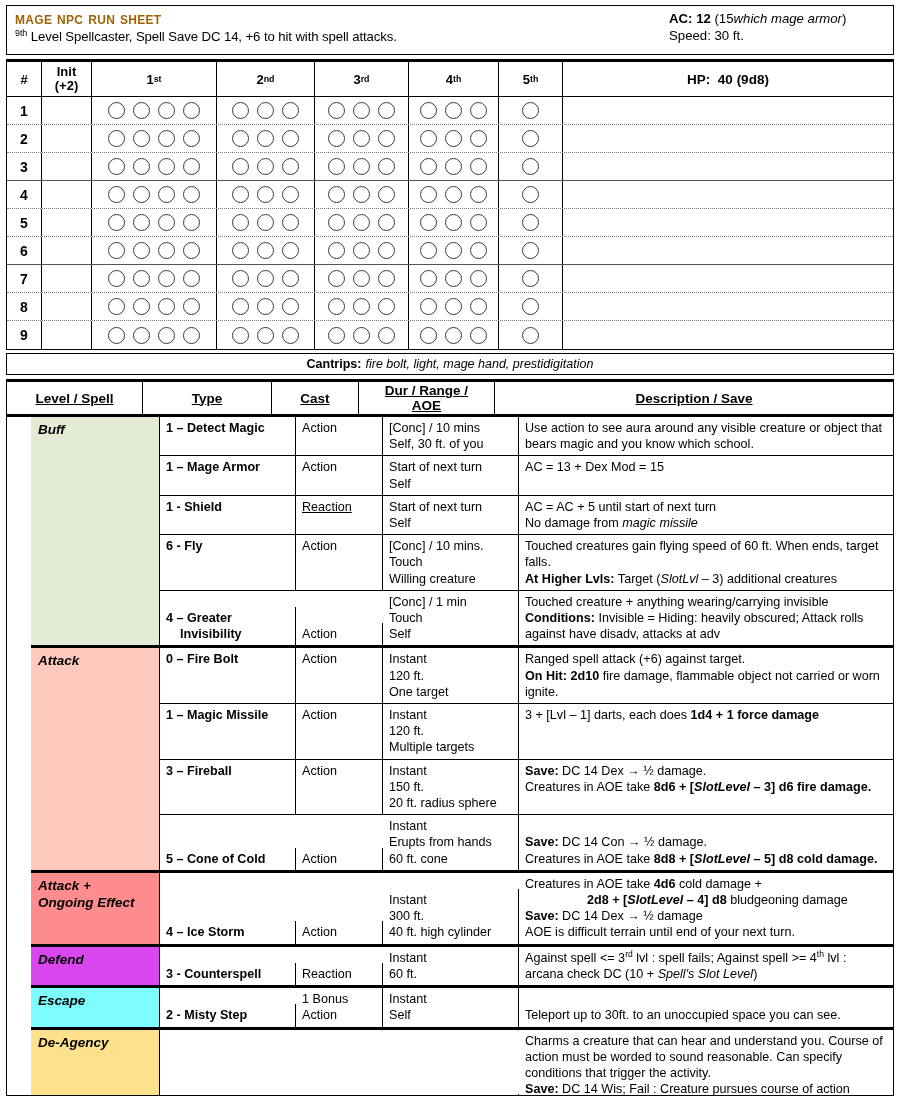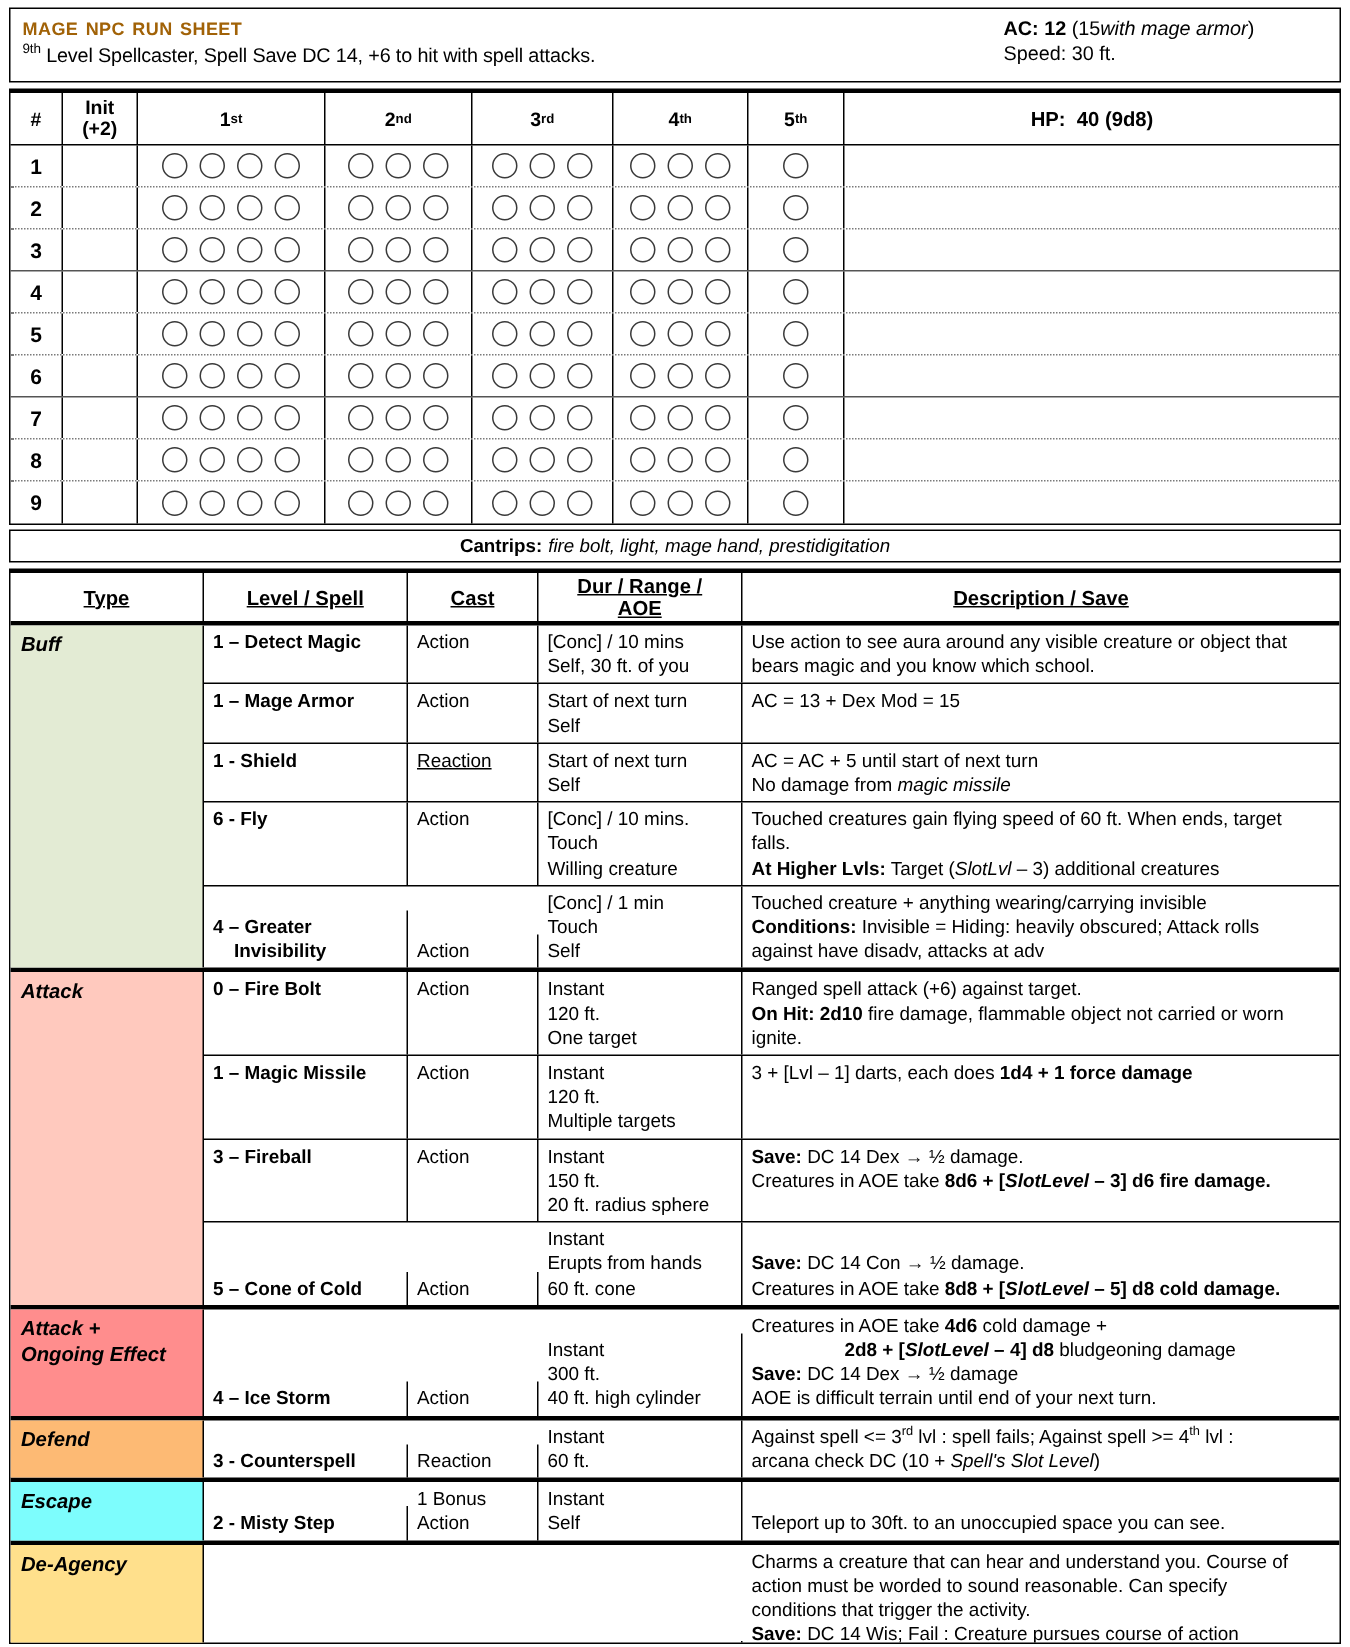--- a/index.html
+++ b/index.html
@@ -133,21 +133,21 @@
   .st-head .th.last { border-right: none; }
 
   .col-type { flex: 0 0 129px; }
   .col-spell{ flex: 0 0 136px; }
   .col-cast { flex: 0 0 87px; }
   .col-dur  { flex: 0 0 136px; }
   .col-desc { flex: 1 1 auto; }
 
   .st-body { flex: 1 1 auto; display: flex; flex-direction: column; }
 
-  .group { display: flex; border-bottom: 3px solid #000; flex: 0 0 auto; }
+  .group { display: flex; border-bottom: 3px solid #000; flex: 0 0 auto; margin-left: 24px; }
   .group.lastgroup { border-bottom: none; flex: 1 1 auto; }
   .typecell {
     flex: 0 0 129px;
     border-right: 1.5px solid #000;
     padding: 4px 0 0 7px;
     font-style: italic; font-weight: bold; font-size: 13.5px;
     line-height: 17px;
   }
   .grows { flex: 1 1 auto; display: flex; flex-direction: column; }
   .grow {
@@ -164,21 +164,21 @@
   }
   .grow .td.last { border-right: none; }
   .td.col-spell { font-weight: bold; }
   .td.col-spell .ind { display: block; padding-left: 14px; }
   .u { text-decoration: underline; }
 
   
   .fill-buff    { background: #E3EBD4; }
   .fill-attack  { background: #FFC9BE; }
   .fill-ongoing { background: #FF8D8D; }
-  .fill-defend  { background: #fdba74; }
+  .fill-defend  { background: #d946ef; }
   .fill-escape  { background: #7DFDFD; }
   .fill-agency  { background: #FFE08C; }
 
   .indent2 { display: inline-block; padding-left: 62px; }
 </style>
 </head>
 <body>
 
 <div class="sheet">
 
@@ -187,21 +187,21 @@
       <div class="title-main">Mage NPC Run Sheet</div>
       <div class="title-sub">
         <sup>9th</sup>
         <span>Level Spellcaster, Spell Save DC 14, +6 to hit with spell attacks.</span>
       </div>
     </div>
     <div class="title-right">
       <div class="ac-line">
         <span class="b">AC:</span>
         <span class="b">12</span>
-        <span>(15</span><span class="ital">with mage armor</span><span>)</span>
+        <span>(15</span><span class="ital">which mage armor</span><span>)</span>
       </div>
       <div>
         <span>Speed:</span>
         <span>30 ft.</span>
       </div>
     </div>
   </div>
 
   <div class="slotgrid">
     <div class="sg-row sg-head">
@@ -587,25 +587,25 @@
       </div>
   </div>
 
   <div class="cantrips">
     <span class="lbl">Cantrips:</span>
     <span class="val">fire bolt, light, mage hand, prestidigitation</span>
   </div>
 
   <div class="spelltable">
     <div class="st-head">
+      <div class="th col-spell">
+          <span>Level / Spell</span>
+        </div>
       <div class="th col-type">
           <span>Type</span>
-        </div>
-      <div class="th col-spell">
-          <span>Level / Spell</span>
         </div>
       <div class="th col-cast">
           <span>Cast</span>
         </div>
       <div class="th col-dur">
         <div><span>Dur / Range /</span><br><span>AOE</span></div>
       </div>
       <div class="th col-desc last">
           <span>Description / Save</span>
         </div>

